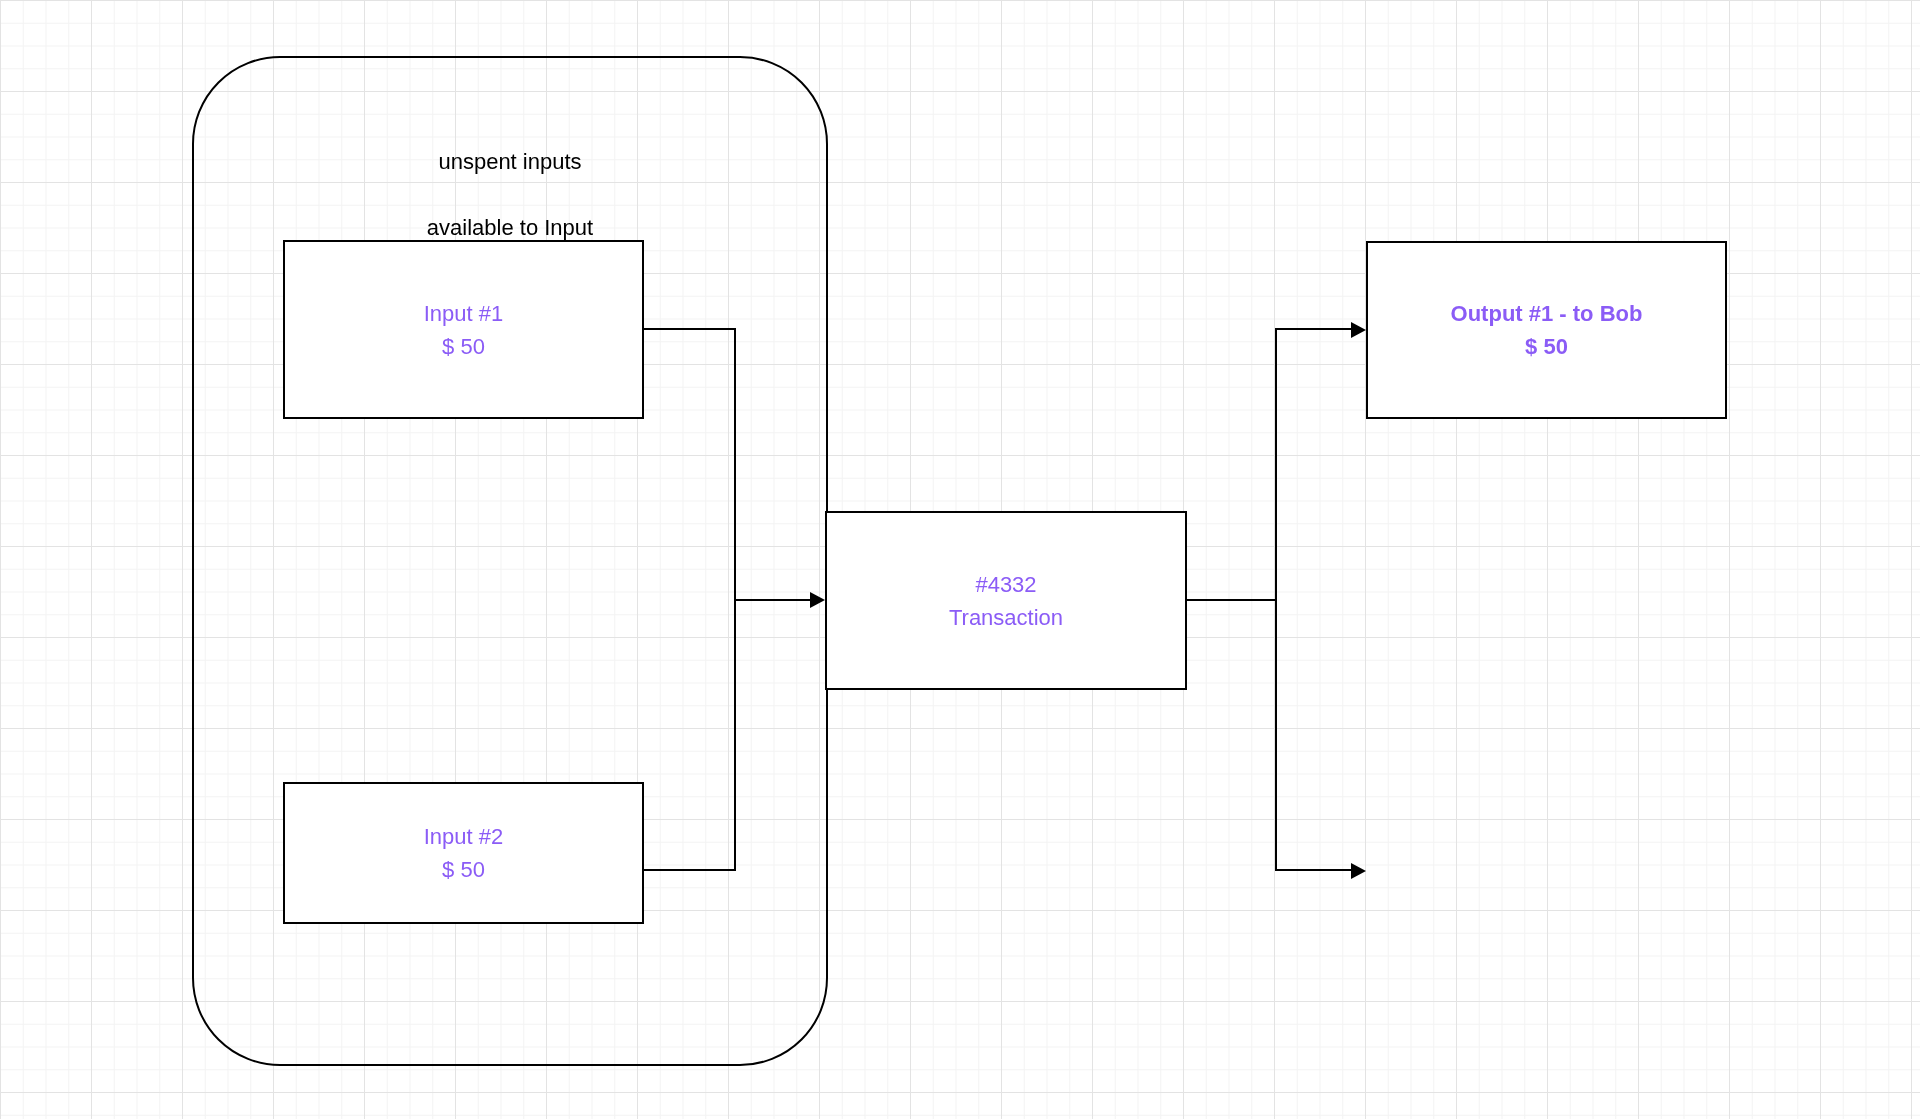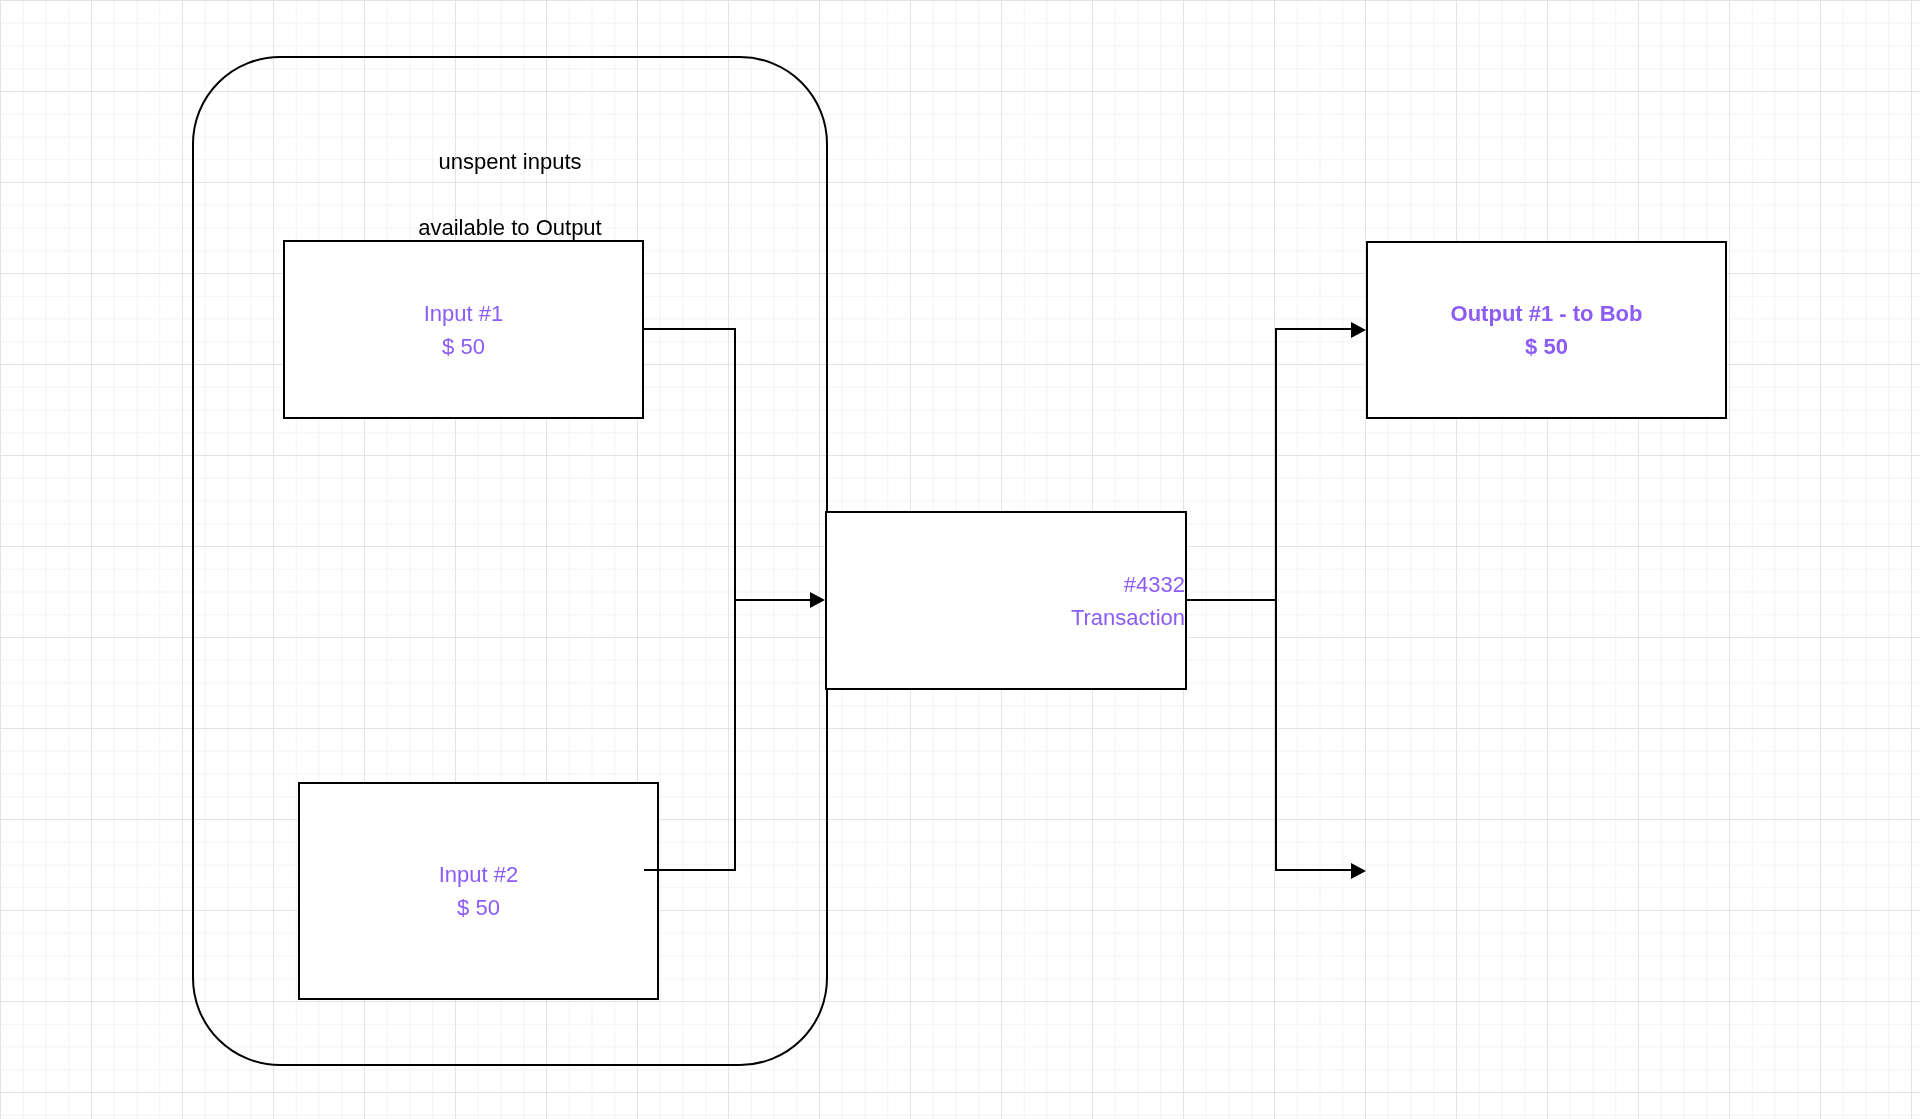--- a/index.html
+++ b/index.html
@@ -53,22 +53,22 @@
     display: flex;
     flex-direction: column;
     align-items: center;
     justify-content: center;
     text-align: center;
     font-size: 22px;
     line-height: 33px;
     color: #8b5cf6;
   }
   .node-input1  { left: 283px;  top: 240px; width: 361px; height: 179px; }
-  .node-input2  { left: 298px;  top: 782px; width: 361px; height: 218px; }
-  .node-tx      { left: 825px;  top: 511px; width: 362px; height: 179px; align-items: flex-end; }
+  .node-input2  { left: 283px;  top: 782px; width: 361px; height: 142px; }
+  .node-tx      { left: 825px;  top: 511px; width: 362px; height: 179px; }
   .node-output1 { left: 1366px; top: 241px; width: 361px; height: 178px; font-weight: bold; }
   .node-output2 { left: 1366px; top: 782px; width: 361px; height: 179px; }
   .seg {
     position: absolute;
     background: #000000;
   }
   .arrowhead {
     position: absolute;
     width: 0;
     height: 0;
@@ -78,21 +78,21 @@
   }
 </style>
 </head>
 <body>
 
 <div class="canvas">
 
   <div class="group">
     <div class="group-label">
       <div>unspent inputs</div>
-      <div>available to Output</div>
+      <div>available to Input</div>
     </div>
   </div>
 
   <div class="node node-input1">
     <div>Input #1</div>
     <div>$ 50</div>
   </div>
 
   <div class="node node-input2">
     <div>Input #2</div>

